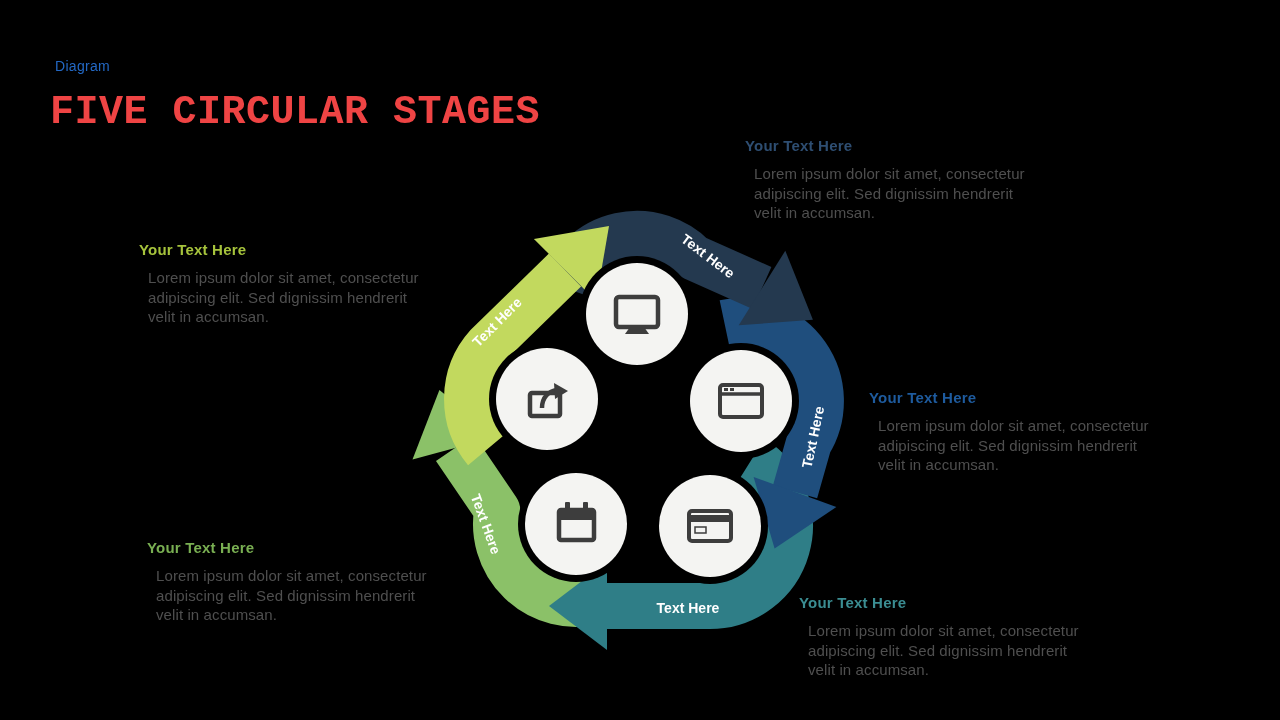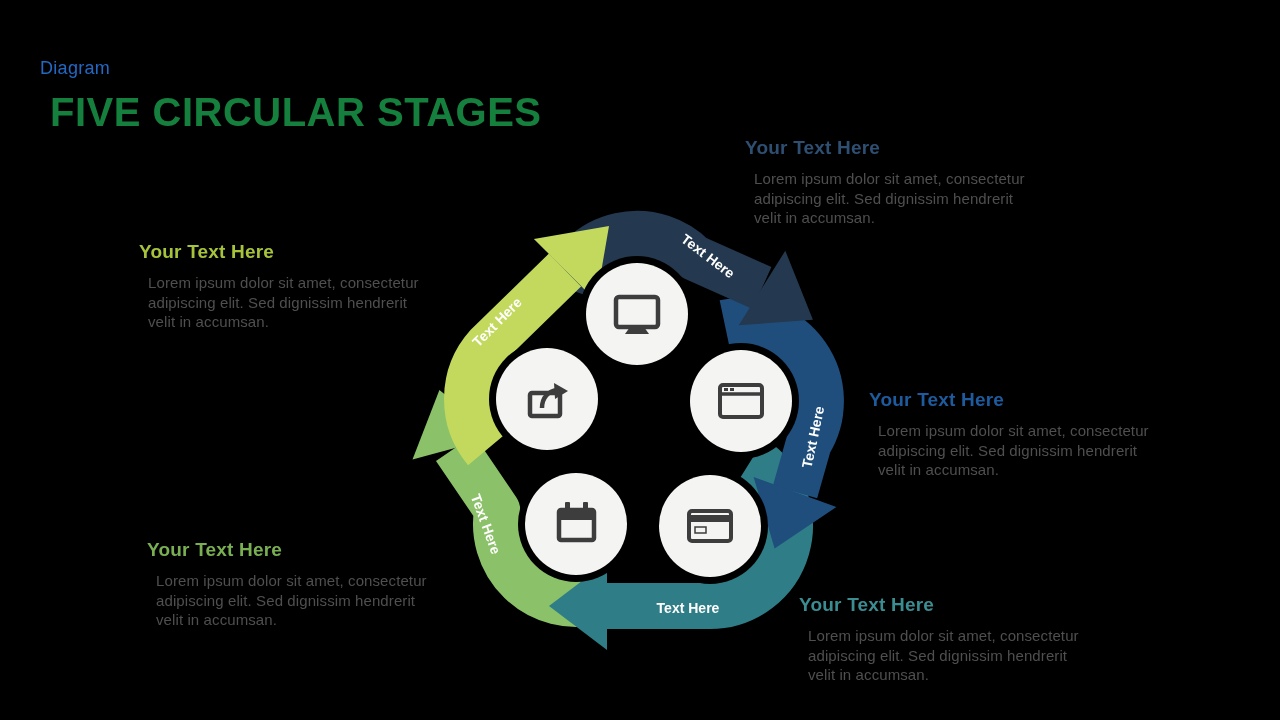--- a/index.html
+++ b/index.html
@@ -2,30 +2,30 @@
 <html><head>
 <meta charset="utf-8">
 <style>
   html,body{margin:0;padding:0;background:#000;}
   .slide{
     position:relative;width:1280px;height:720px;overflow:hidden;
     font-family:"Liberation Sans","DejaVu Sans",sans-serif;
     background:#000000;
   }
   .category{
-    position:absolute;left:40px;top:58px;
-    font-size:18px;font-weight:400;letter-spacing:0.3px;
+    position:absolute;left:55px;top:58px;
+    font-size:14px;font-weight:400;letter-spacing:0.3px;
   }
   .title{
     position:absolute;left:50px;top:90px;
     font-size:40px;font-weight:700;letter-spacing:0.5px;
   }
   .callout{position:absolute;width:305px;}
   .callout .co-head{
-    font-size:19px;font-weight:700;margin:0 0 10px 0;letter-spacing:0.2px;
+    font-size:15px;font-weight:700;margin:0 0 10px 0;letter-spacing:0.2px;
   }
   .callout .co-body{
     font-size:15px;line-height:19.5px;margin:9px;letter-spacing:0.1px;
   }
   .co-left{left:139px;top:241px;}
   .co-top-right{left:745px;top:137px;}
   .co-right{left:869px;top:389px;}
   .co-bottom-right{left:799px;top:594px;}
   .co-bottom-left{left:147px;top:539px;}
   svg.diagram{position:absolute;left:0;top:0;}
@@ -40,21 +40,21 @@
   .ic-s{fill:none;stroke:#3D3D3D;}
   .ic-f{fill:#3D3D3D;stroke:none;}
 </style>
 </head>
 <body>
 
 <div class="slide" style="background-color: rgb(0, 0, 0);">
 
   <div class="category" style="color: rgb(35, 104, 196);">Diagram</div>
 
-  <div class="title" style="color: #15803d;">FIVE CIRCULAR STAGES</div>
+  <div class="title" style="color: #ef4444; font-family: Liberation Mono, monospace;">FIVE CIRCULAR STAGES</div>
 
   <div class="callout co-top-right">
     <div class="co-head" style="color: rgb(46, 78, 114);">Your Text Here</div>
     <p class="co-body" style="color: rgb(79, 79, 79);">Lorem ipsum dolor sit amet, consectetur adipiscing elit. Sed dignissim hendrerit velit in accumsan.</p>
   </div>
 
   <div class="callout co-right">
     <div class="co-head" style="color: rgb(30, 91, 158);">Your Text Here</div>
     <p class="co-body" style="color: rgb(79, 79, 79);">Lorem ipsum dolor sit amet, consectetur adipiscing elit. Sed dignissim hendrerit velit in accumsan.</p>
   </div>

